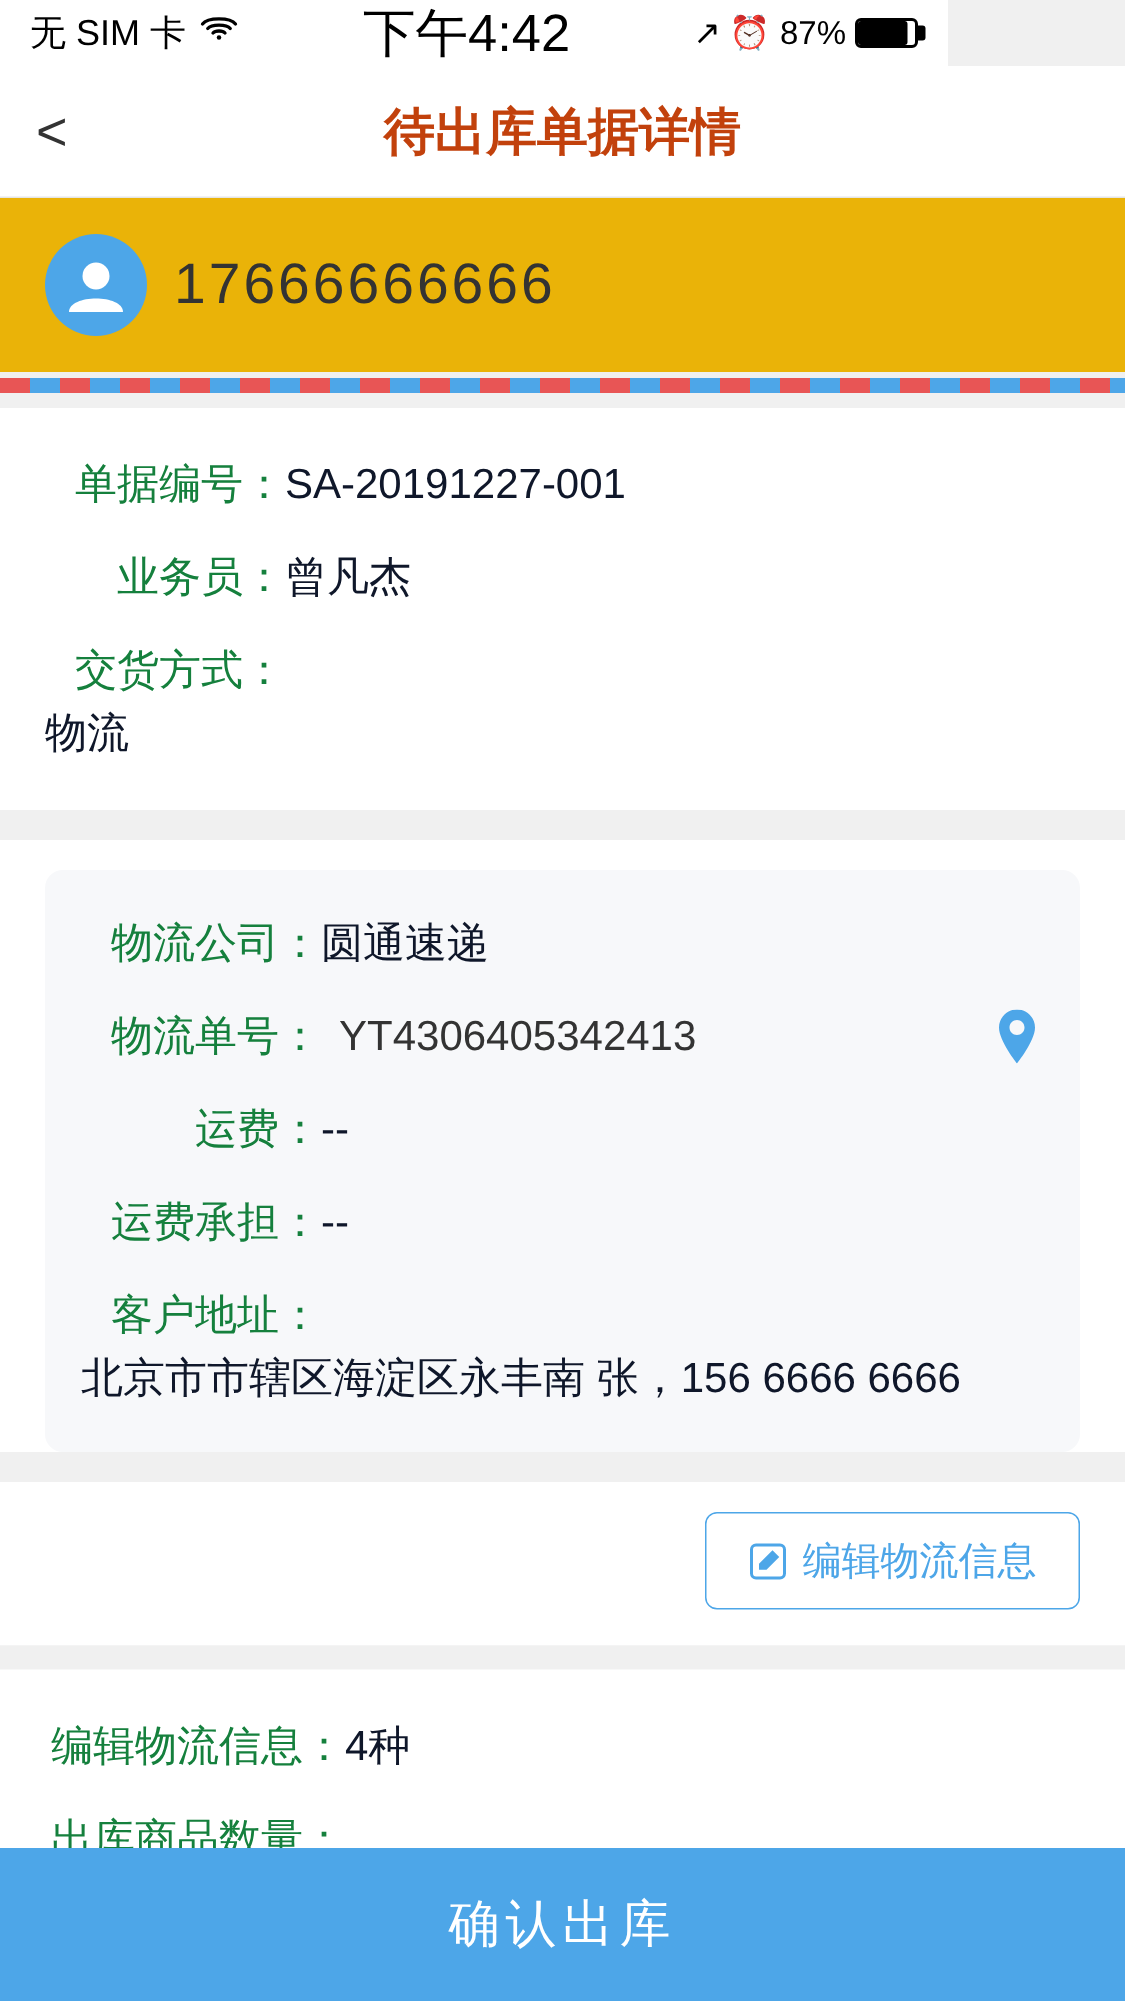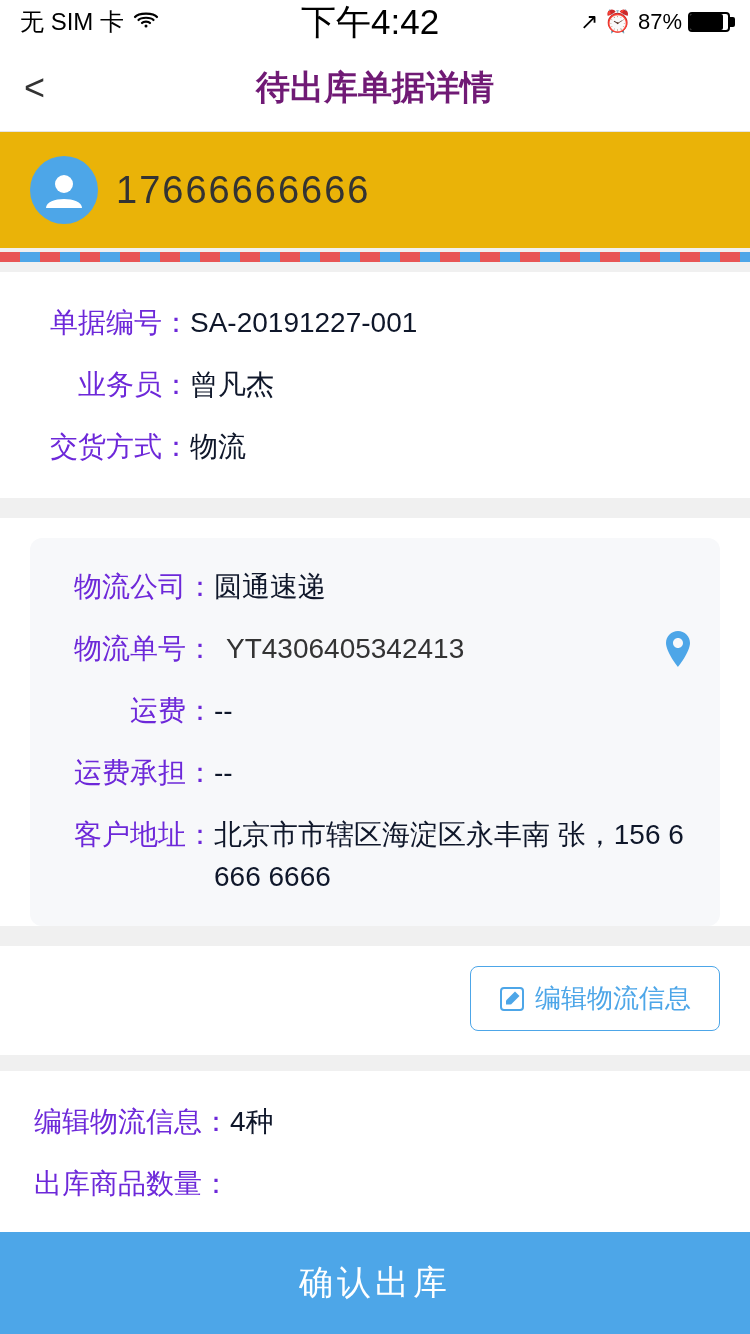--- a/index.html
+++ b/index.html
@@ -9,21 +9,21 @@
       min-height: 1334px;
       background: #f0f0f0;
       font-family: -apple-system, 'PingFang SC', 'Helvetica Neue', Arial, sans-serif;
       font-size: 28px;
       color: #333;
       position: relative;
     }
 
     
     .status-bar {
-      width: 750px;
+      width: 632px;
       height: 44px;
       background: #fff;
       display: flex;
       align-items: center;
       justify-content: space-between;
       padding: 0 20px;
       font-size: 24px;
       color: #000;
     }
     .status-left {
@@ -81,21 +81,21 @@
     .nav-back {
       position: absolute;
       left: 24px;
       font-size: 36px;
       color: #333;
       cursor: pointer;
     }
     .nav-title {
       font-size: 34px;
       font-weight: 600;
-      color: #701a75;
+      color: #c2410c;
     }
 
     
     .user-header {
       background: #eab308;
       padding: 24px 30px;
       display: flex;
       align-items: center;
       gap: 18px;
       margin-bottom: 4px;
@@ -145,23 +145,24 @@
 
     .info-row {
       display: flex;
       align-items: flex-start;
       margin-bottom: 20px;
       font-size: 28px;
       line-height: 1.5;
     }
     .info-row:last-child {
       margin-bottom: 0;
+      flex-direction: column;
     }
     .info-label {
-      color: #6d28d9;
+      color: #15803d;
       white-space: nowrap;
       min-width: 160px;
       text-align: right;
     }
     .info-value {
       color: #0f172a;
       flex: 1;
       word-break: break-all;
     }
 

